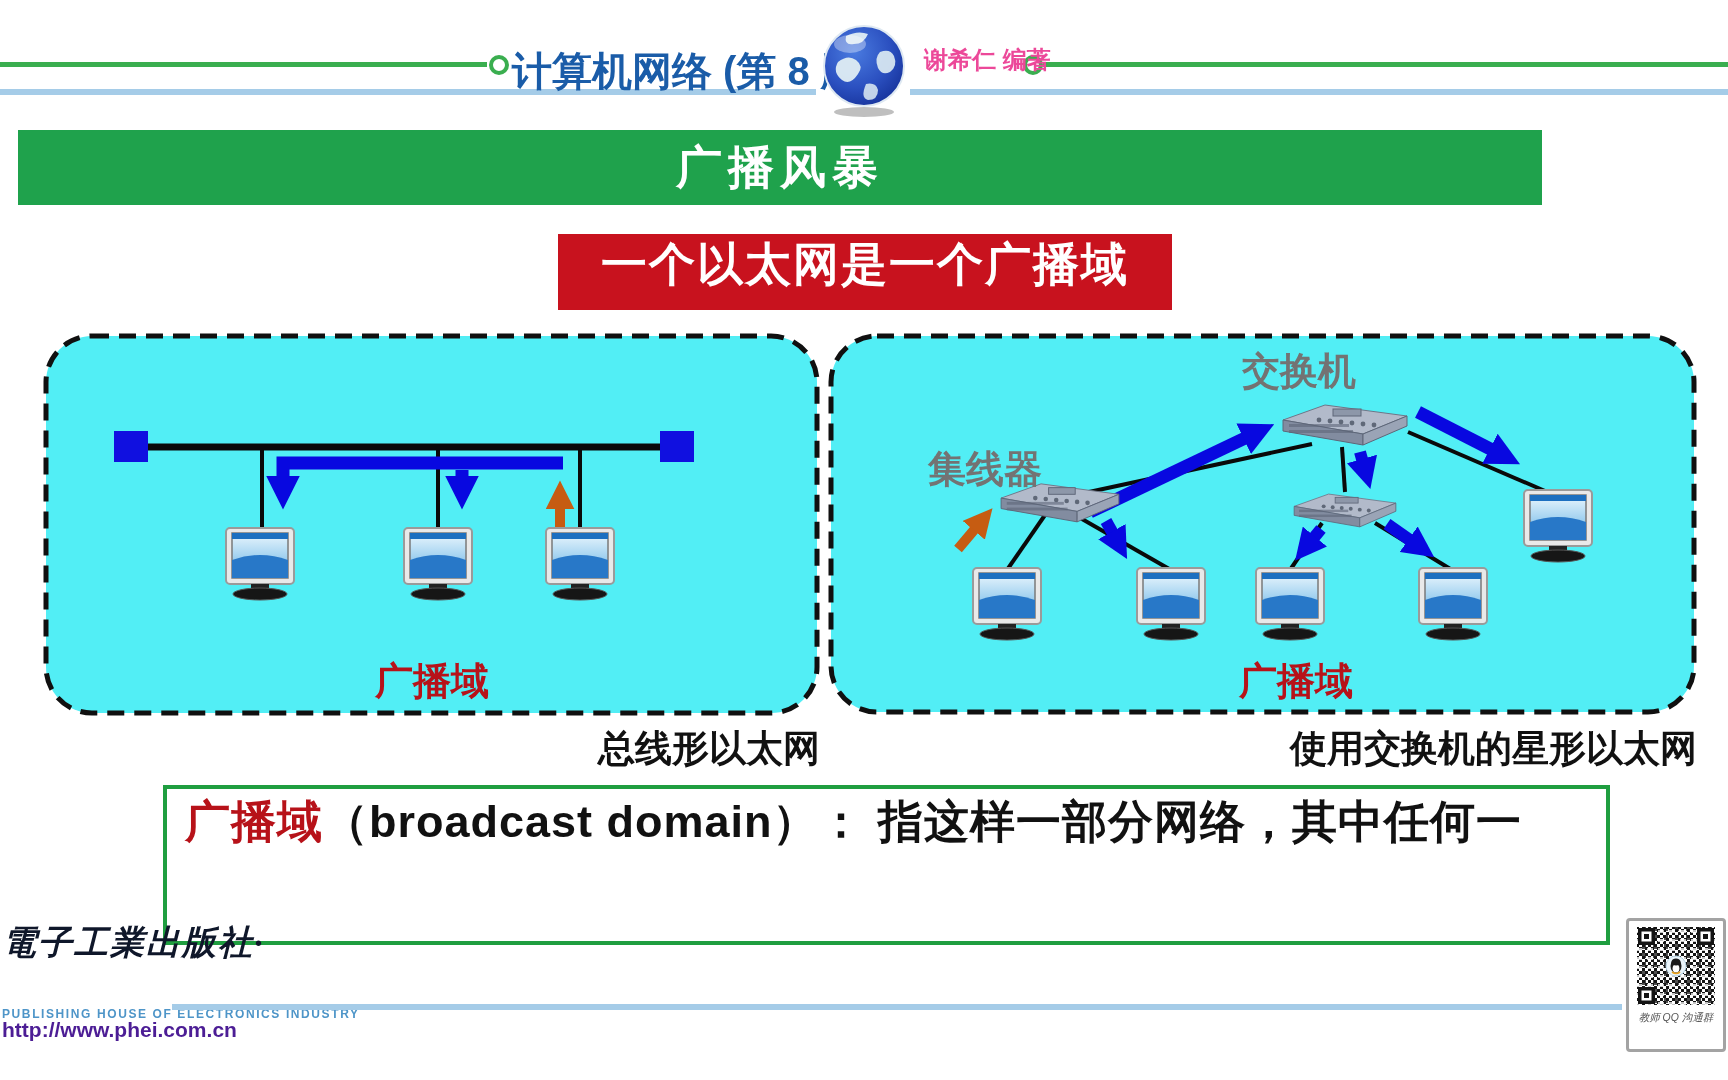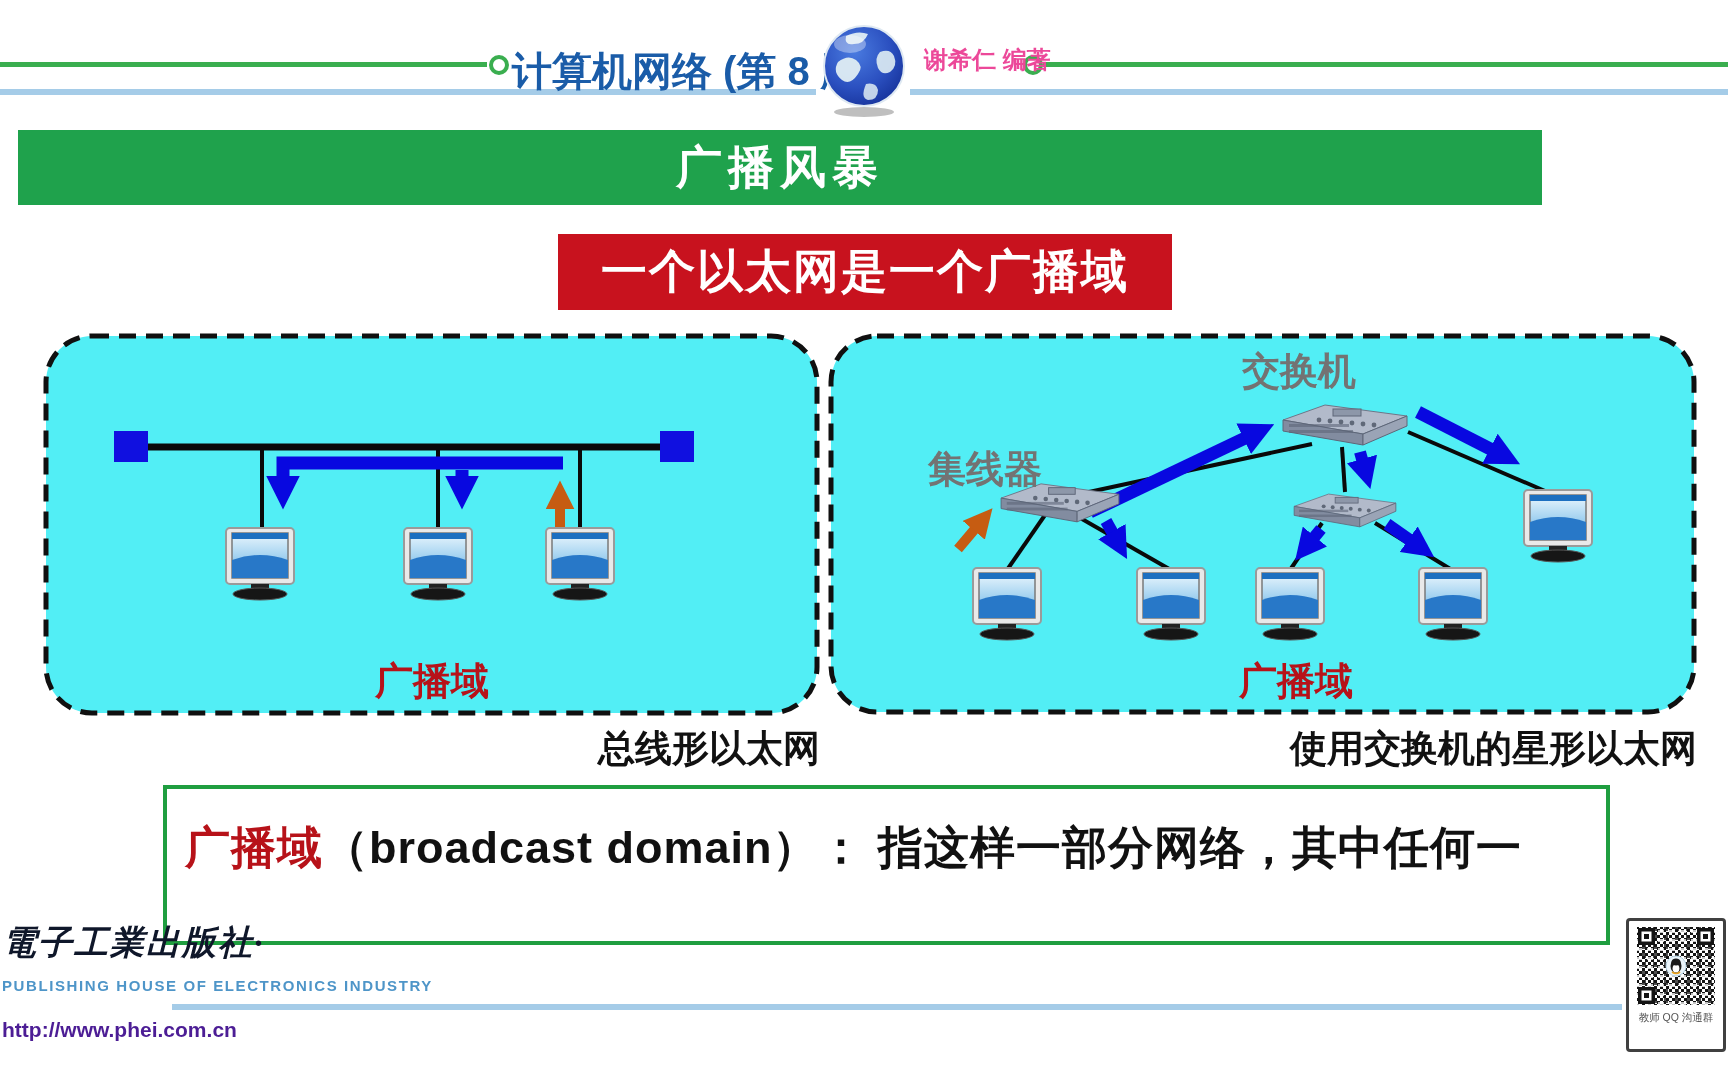--- a/index.html
+++ b/index.html
@@ -18,44 +18,44 @@
   .blueline.right{left:910px;width:818px;}
   .htitle{position:absolute;top:44px;left:512px;font-size:40px;font-weight:bold;color:#1A5CA8;}
   .hauthor{position:absolute;top:44px;left:924px;font-size:24px;font-weight:bold;color:#ec4899;}
   .globe{position:absolute;left:818px;top:22px;}
 
   
   .banner-green{position:absolute;left:18px;top:130px;width:1524px;height:75px;background:#1FA24C;
     border-radius:0;display:flex;align-items:center;justify-content:center;
     color:#fff;font-size:46px;font-weight:bold;letter-spacing:6px;}
   .banner-red{position:absolute;left:558px;top:234px;width:614px;height:76px;background:#C8121E;
-    display:flex;align-items:center;justify-content:center;
+    display:flex;justify-content:center;
     color:#fff;font-size:46px;font-weight:bold;letter-spacing:2px;}
 
   
   .domain-label{position:absolute;font-size:38px;font-weight:bold;color:#B71219;width:220px;
     text-align:center;top:656px;}
   .dev-label{position:absolute;font-size:38px;font-weight:bold;color:#737373;}
   .caption{position:absolute;top:724px;font-size:37px;font-weight:bold;color:#111;text-align:right;}
 
   
   .defbox{position:absolute;left:163px;top:785px;width:1447px;height:160px;box-sizing:border-box;
-    border:4px solid #1F9E40;background:#fff;padding:26px 16px 0 18px;
+    border:4px solid #1F9E40;background:#fff;padding:0 16px 0 18px;
     font-size:45px;font-weight:bold;color:#111;line-height:66px;letter-spacing:1px;}
   .defbox .term{color:#B71219;}
 
   
   .publogo{position:absolute;left:2px;top:920px;font-size:34px;font-weight:bold;color:#0f172a;
     font-family:"Liberation Serif","DejaVu Serif",serif;font-style:italic;letter-spacing:2px;}
-  .puben{position:absolute;left:2px;top:977px;font-size:15px;font-weight:bold;color:#4E95C8;
+  .puben{position:absolute;left:2px;top:1007px;font-size:12px;font-weight:bold;color:#4E95C8;
     letter-spacing:1.6px;}
   .puburl{position:absolute;left:2px;top:1018px;font-size:21px;font-weight:bold;color:#4c1d95;}
   .bluerule{position:absolute;left:172px;top:1004px;width:1450px;height:6px;background:#A5CCE8;}
   .qrbox{position:absolute;left:1626px;top:918px;width:100px;height:134px;box-sizing:border-box;
-    border:3px solid #404040;border-radius:4px;background:#fff;text-align:center;}
+    border:3px solid #a3a3a3;border-radius:4px;background:#fff;text-align:center;font-style:italic;}
   .qrbox svg{margin-top:5px;}
   .qrcap{font-size:10.5px;color:#555;margin-top:1px;}
 </style>
 </head>
 <body>
 
 <div class="hline left"></div>
 <div class="hline right"></div>
 <div class="hcirc" style="left:489px;"></div>
 <div class="hcirc" style="left:1023px;"></div>

